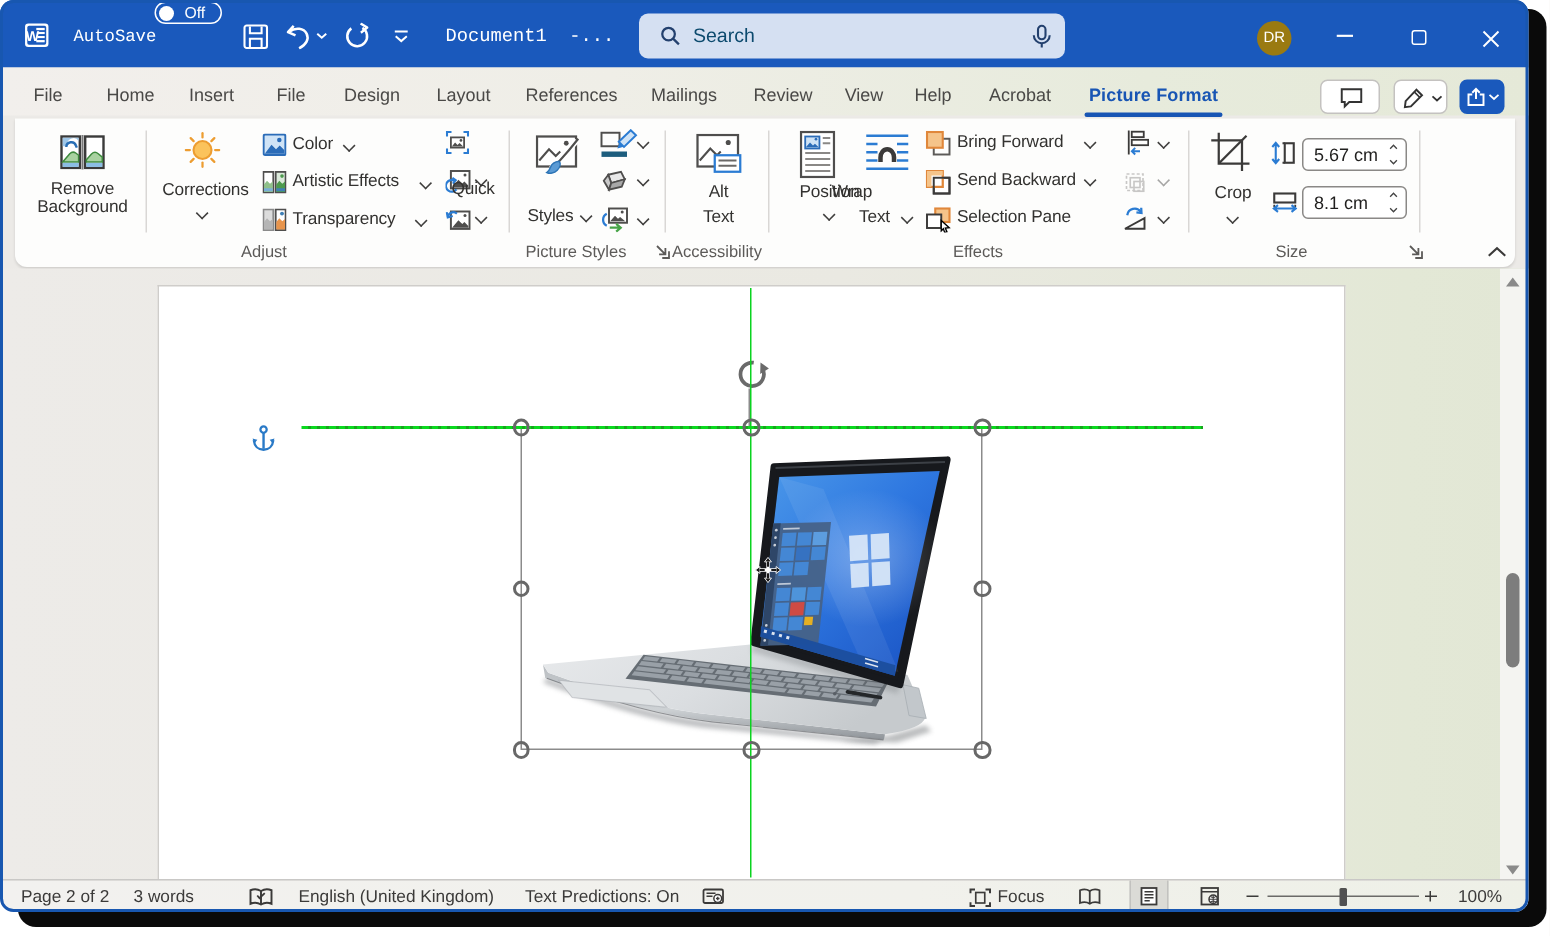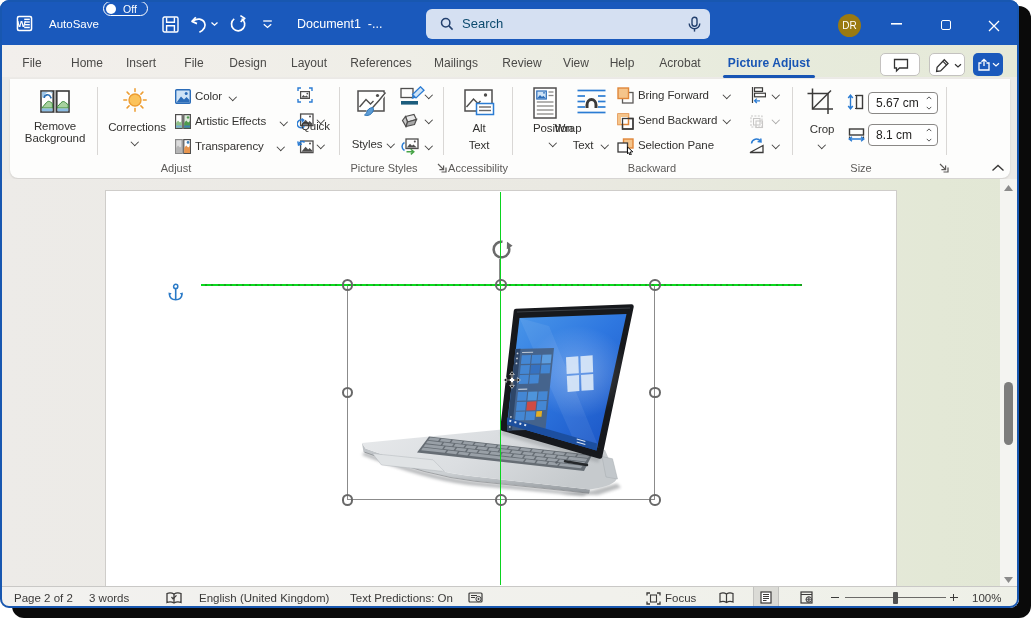--- a/index.html
+++ b/index.html
@@ -2,21 +2,21 @@
 <html><head>
 <meta charset="utf-8">
 <style>
 * { margin:0; padding:0; box-sizing:border-box; }
 html,body { width:1033px; height:624px; background:#fff; font-family:"Liberation Sans", sans-serif; overflow:hidden; }
 #stage { position:relative; width:1033px; height:624px; background:#fff; }
 #blackband { position:absolute; left:12px; top:6px; width:1019px; height:612px; background:#0a0a0a; border-radius:12px; }
 #win { position:absolute; left:0; top:0; width:1019px; height:608px; background:#eceae7; border-radius:9px; overflow:hidden; }
 #winborder { position:absolute; left:0; top:0; width:1019px; height:608px; border:2px solid #1857b0; border-radius:9px; z-index:50; pointer-events:none; }
 #titlebar { position:absolute; left:0; top:0; width:100%; height:45px; background:#1a59bc; }
-.tw { position:absolute; color:#fff; font-size:12px; white-space:nowrap; }
+.tw { position:absolute; color:#fff; font-size:12px; white-space:nowrap;font-family:Liberation Mono, monospace; }
 #tabrow { position:absolute; left:0; top:45px; width:100%; height:32px; background:linear-gradient(90deg,#f2efec 0%,#efeee7 40%,#e7ebdc 75%,#e5e9d8 100%); }
 .tab { position:absolute; top:10.5px; transform:translateX(-50%); font-size:12px; color:#4a4947; white-space:nowrap; }
 #ribbon { position:absolute; left:10px; top:79px; width:1000px; height:99px; background:#fdfdfc; border-radius:0 0 8px 8px; box-shadow:0 1px 2px rgba(0,0,0,0.12); }
 .rsep { position:absolute; width:1px; background:#d9d7d5; top:8px; height:68px; }
 .glabel { position:absolute; top:83px; transform:translateX(-50%); font-size:11px; color:#5c5a58; white-space:nowrap; }
 .rlabel { position:absolute; font-size:11.5px; color:#333230; white-space:nowrap; letter-spacing:-0.1px; }
 .cv { position:absolute; width:5.5px; height:5.5px; border-right:1.4px solid #3f3e3d; border-bottom:1.4px solid #3f3e3d; transform:rotate(45deg); }
 .hd { position:absolute; width:11.5px; height:11.5px; border:2px solid #686868; border-radius:50%; background:transparent; z-index:6; }
 .spin { position:absolute; left:858px; width:70px; height:21.5px; background:#fff; border:1px solid #8a8886; border-radius:4px; font-size:12px; color:#201f1e; }
 .spin .val { position:absolute; left:7px; top:3px; }
@@ -106,21 +106,21 @@
     <div class="tab" style="left:141px">Insert</div>
     <div class="tab" style="left:194px">File</div>
     <div class="tab" style="left:248px">Design</div>
     <div class="tab" style="left:309px">Layout</div>
     <div class="tab" style="left:381px">References</div>
     <div class="tab" style="left:456px">Mailings</div>
     <div class="tab" style="left:522px">Review</div>
     <div class="tab" style="left:576px">View</div>
     <div class="tab" style="left:622px">Help</div>
     <div class="tab" style="left:680px">Acrobat</div>
-    <div class="tab" style="left:769px;color:#1855b4;font-weight:bold;letter-spacing:0.1px">Picture Adjust</div>
+    <div class="tab" style="left:769px;color:#1855b4;font-weight:bold;letter-spacing:0.1px">Picture Format</div>
     <div class="abs" style="left:723px;top:30px;width:92px;height:2.6px;background:#1855b4;border-radius:2px"></div>
 
     <div class="abs" style="left:880px;top:8px;width:40px;height:23px;background:#fff;border:1px solid #c4c2c0;border-radius:5px">
       <svg class="abs" style="left:12px;top:4px" width="16" height="15" viewBox="0 0 16 15">
         <path d="M1.5 1.5 H14.5 V10 H6.5 L3.5 13 V10 H1.5 Z" fill="none" stroke="#333" stroke-width="1.3"></path>
       </svg>
     </div>
 
     <div class="abs" style="left:929px;top:8px;width:36px;height:23px;background:#fff;border:1px solid #c4c2c0;border-radius:5px">
       <svg class="abs" style="left:5px;top:4px" width="15" height="15" viewBox="0 0 15 15">
@@ -145,21 +145,21 @@
   <div id="ribbon">
     <div class="rsep" style="left:87px"></div>
     <div class="rsep" style="left:329px"></div>
     <div class="rsep" style="left:433px"></div>
     <div class="rsep" style="left:502px"></div>
     <div class="rsep" style="left:782px"></div>
     <div class="rsep" style="left:936px"></div>
     <div class="glabel" style="left:166px">Adjust</div>
     <div class="glabel" style="left:374px">Picture Styles</div>
     <div class="glabel" style="left:468px">Accessibility</div>
-    <div class="glabel" style="left:642px">Backward</div>
+    <div class="glabel" style="left:642px">Effects</div>
     <div class="glabel" style="left:851px">Size</div>
 
     <svg class="abs" style="left:30px;top:11px" width="30" height="23" viewBox="0 0 30 23">
       <rect x="1" y="1" width="12.2" height="21" fill="#fff" stroke="#3a3a3a" stroke-width="1.6"></rect>
       <rect x="16.8" y="1" width="12.2" height="21" fill="#fff" stroke="#3a3a3a" stroke-width="1.6"></rect>
       <path d="M1.8 1.8 H12.4 V4 A4 4 0 0 0 5 6.5 L4.5 7.5 H1.8 Z" fill="#9fc7e8"></path>
       <path d="M4.2 8 A3.3 3.3 0 0 1 10.6 7 L11.2 8.4" fill="none" stroke="#2a6fb5" stroke-width="1.6"></path>
       <path d="M1.8 18 L6.5 12.5 C8 11 9 11 10.5 12 L12.4 13.5 V18 Z" fill="#a8d2a0" stroke="#3d8a3d" stroke-width="1"></path>
       <path d="M17.6 16.5 L21 12.7 C22.5 11.2 24 11.2 25.5 12.5 L28.2 14.8 V18 H17.6 Z" fill="#a8d2a0" stroke="#3d8a3d" stroke-width="1"></path>
       <rect x="1.8" y="18.6" width="10.6" height="2.7" fill="#8bbde4"></rect>

